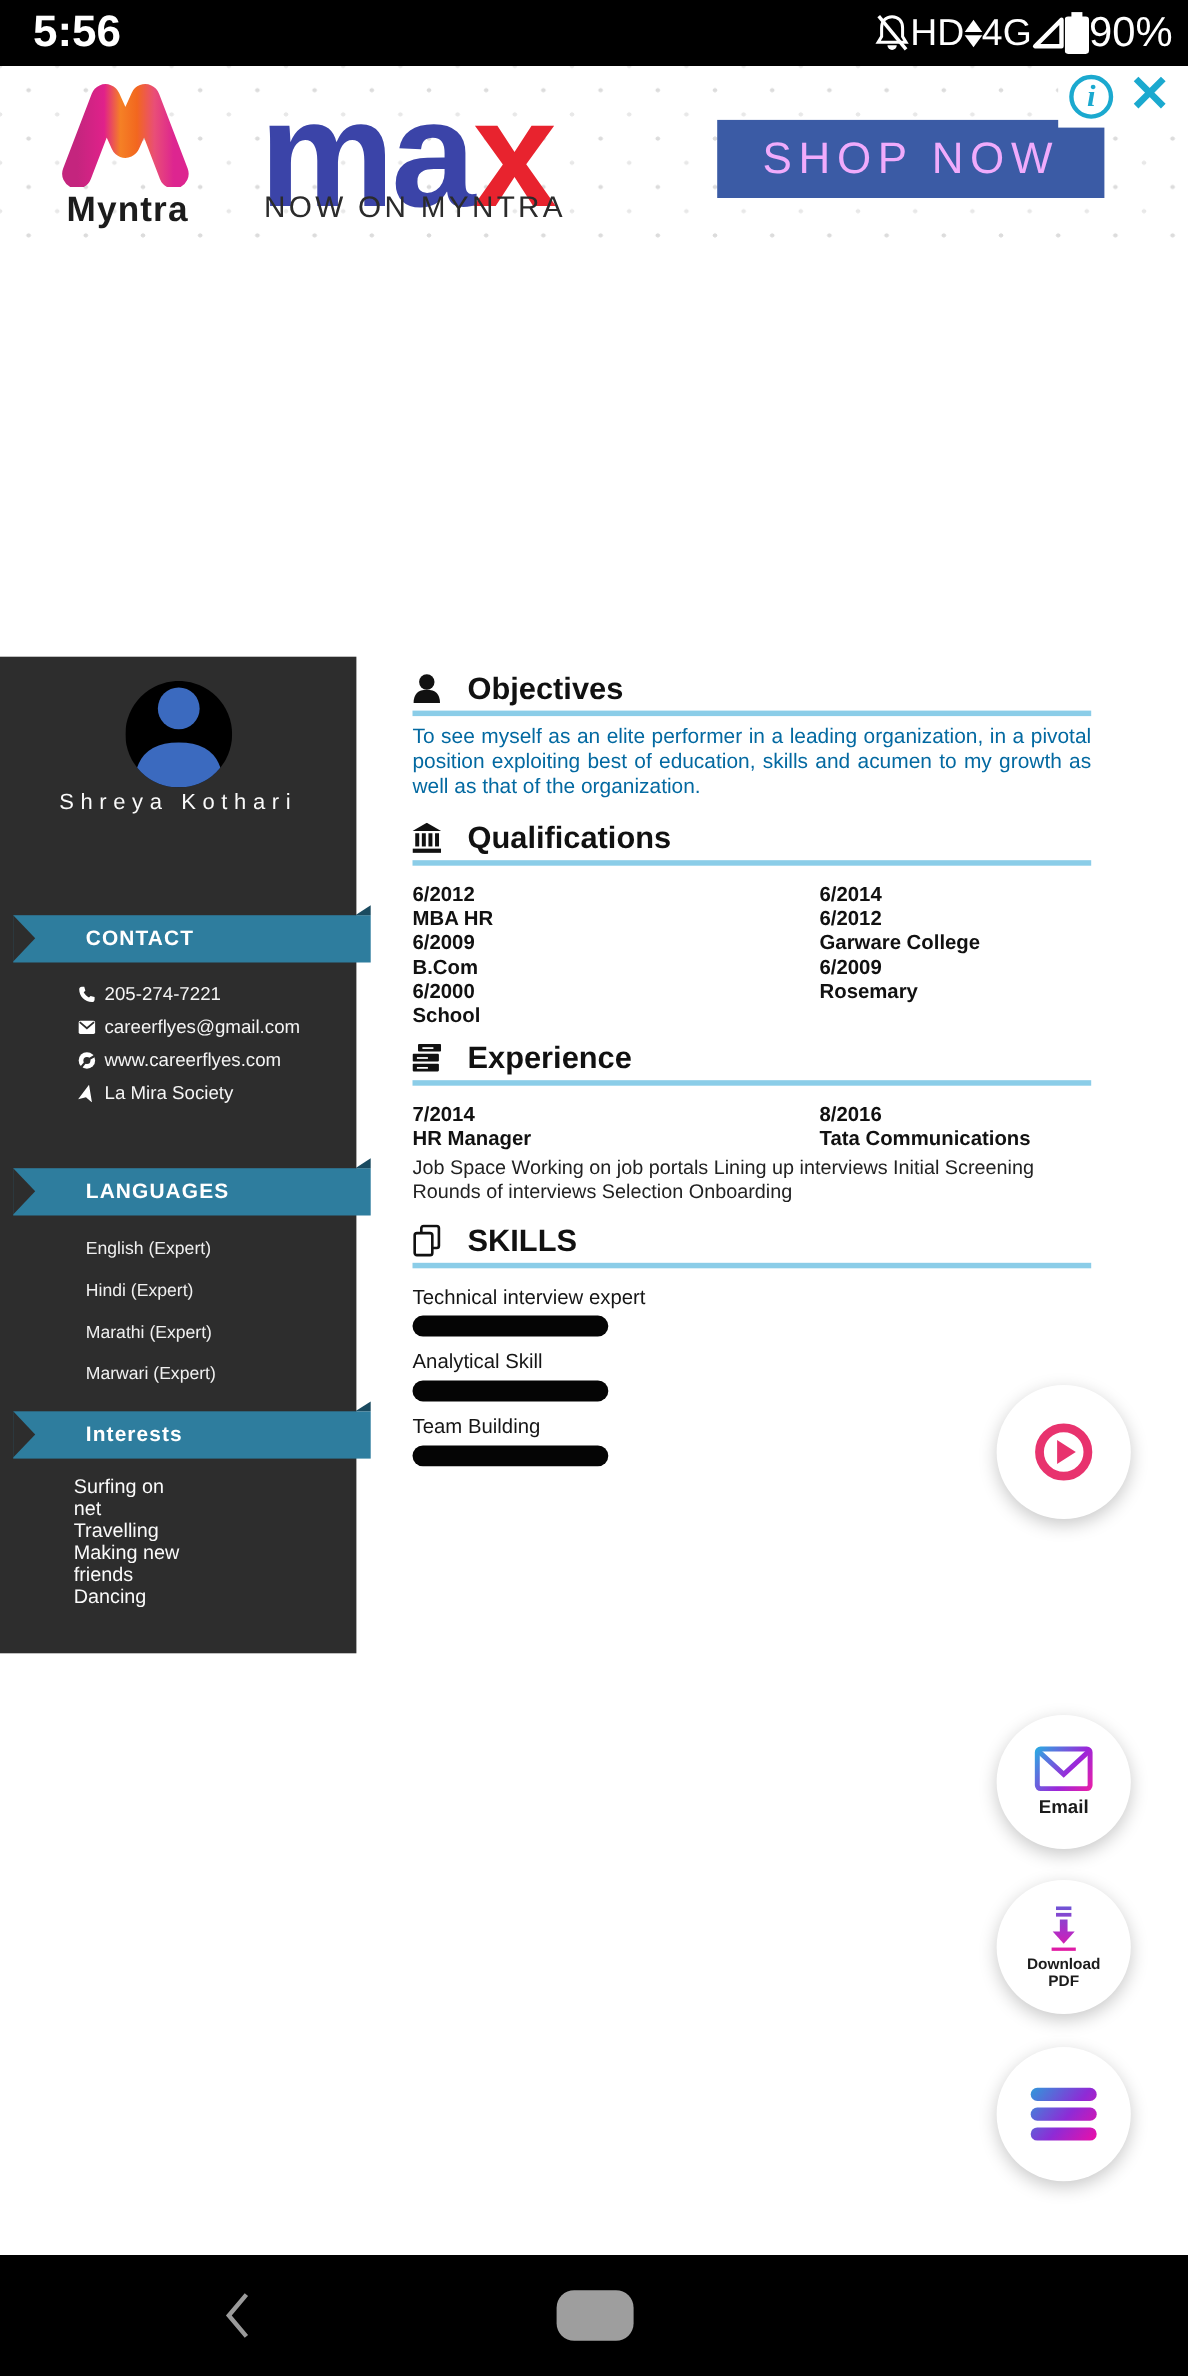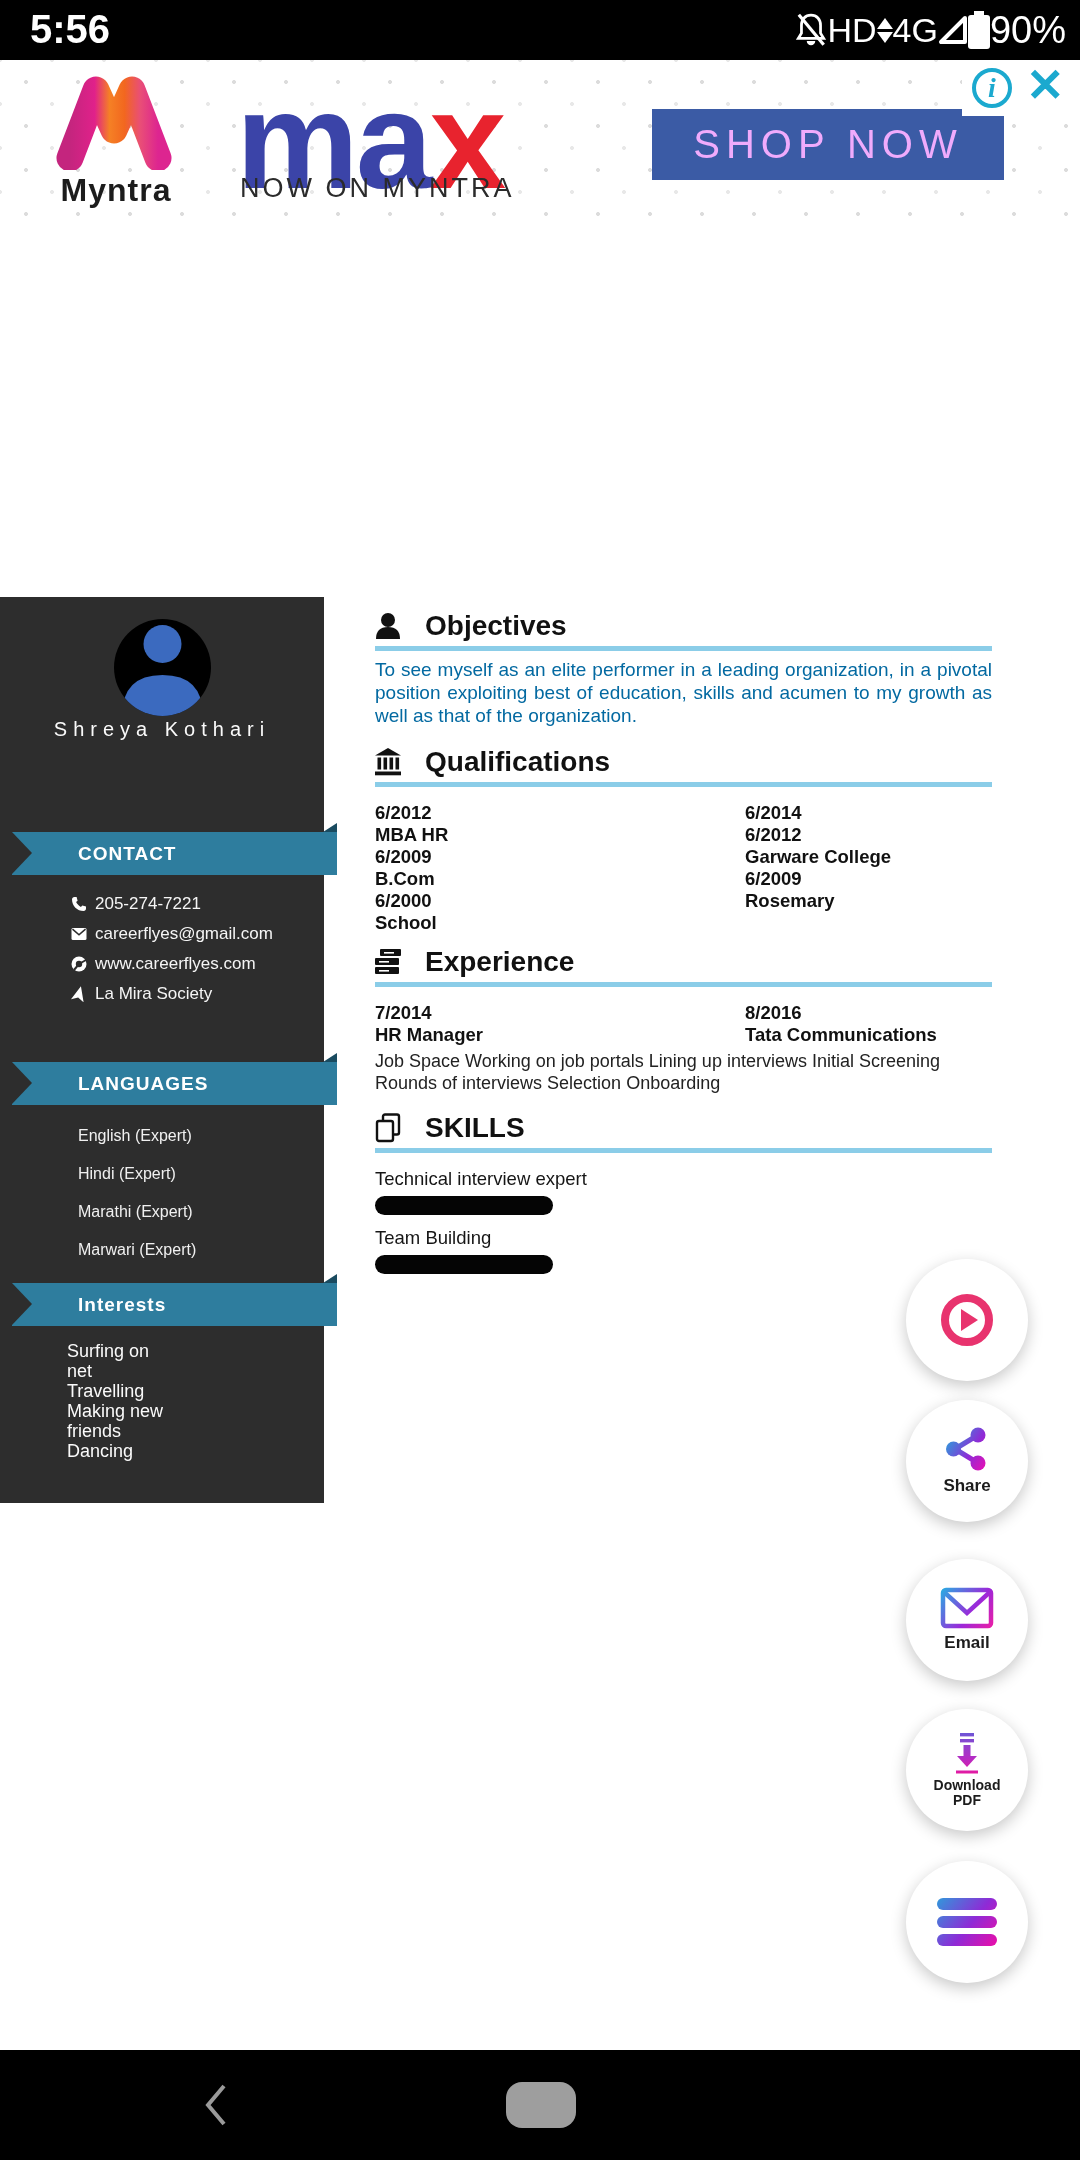--- a/index.html
+++ b/index.html
@@ -290,49 +290,36 @@
       </svg>
       <span class="section-title">SKILLS</span>
     </div>
     <div class="section-underline skills-line"></div>
     <div class="skills-list">
       <div>
         <div class="skill-label">Technical interview expert</div>
         <div class="skill-bar"></div>
       </div>
       <div>
+        <div class="skill-label">Analytical Skill</div>
+        <div class="skill-bar"></div>
+      </div>
+      <div>
         <div class="skill-label">Team Building</div>
         <div class="skill-bar"></div>
       </div>
     </div>
   </div>
 
   <div class="fab fab-play">
     <div class="play-ring">
         <div class="play-tri"></div>
       </div>
   </div>
 
-  <div class="fab fab-share">
-    <svg width="46" height="46" viewBox="0 0 46 46">
-      <defs>
-        <linearGradient id="shareGrad" gradientUnits="userSpaceOnUse" x1="2" y1="14" x2="44" y2="42">
-          <stop offset="0" stop-color="#2D9CDB"></stop>
-            <stop offset="0.55" stop-color="#8E2BD6"></stop>
-            <stop offset="1" stop-color="#ED0EB2"></stop>
-        </linearGradient>
-      </defs>
-      <line x1="11" y1="23" x2="34" y2="9" stroke="url(#shareGrad)" stroke-width="5"></line>
-      <line x1="11" y1="23" x2="34" y2="37" stroke="url(#shareGrad)" stroke-width="5"></line>
-      <circle cx="34" cy="9" r="7.5" fill="url(#shareGrad)"></circle>
-      <circle cx="9.5" cy="23" r="7.5" fill="url(#shareGrad)"></circle>
-      <circle cx="34" cy="37" r="7.5" fill="url(#shareGrad)"></circle>
-    </svg>
-    <div class="fab-label">Share</div>
-  </div>
 
   <div class="fab fab-email">
     <svg width="54" height="42" viewBox="0 0 54 42">
       <defs>
         <linearGradient id="mailGrad" gradientUnits="userSpaceOnUse" x1="2" y1="2" x2="52" y2="40">
           <stop offset="0" stop-color="#2BAAE2"></stop>
             <stop offset="0.6" stop-color="#9C27D9"></stop>
             <stop offset="1" stop-color="#E91EA8"></stop>
         </linearGradient>
       </defs>

